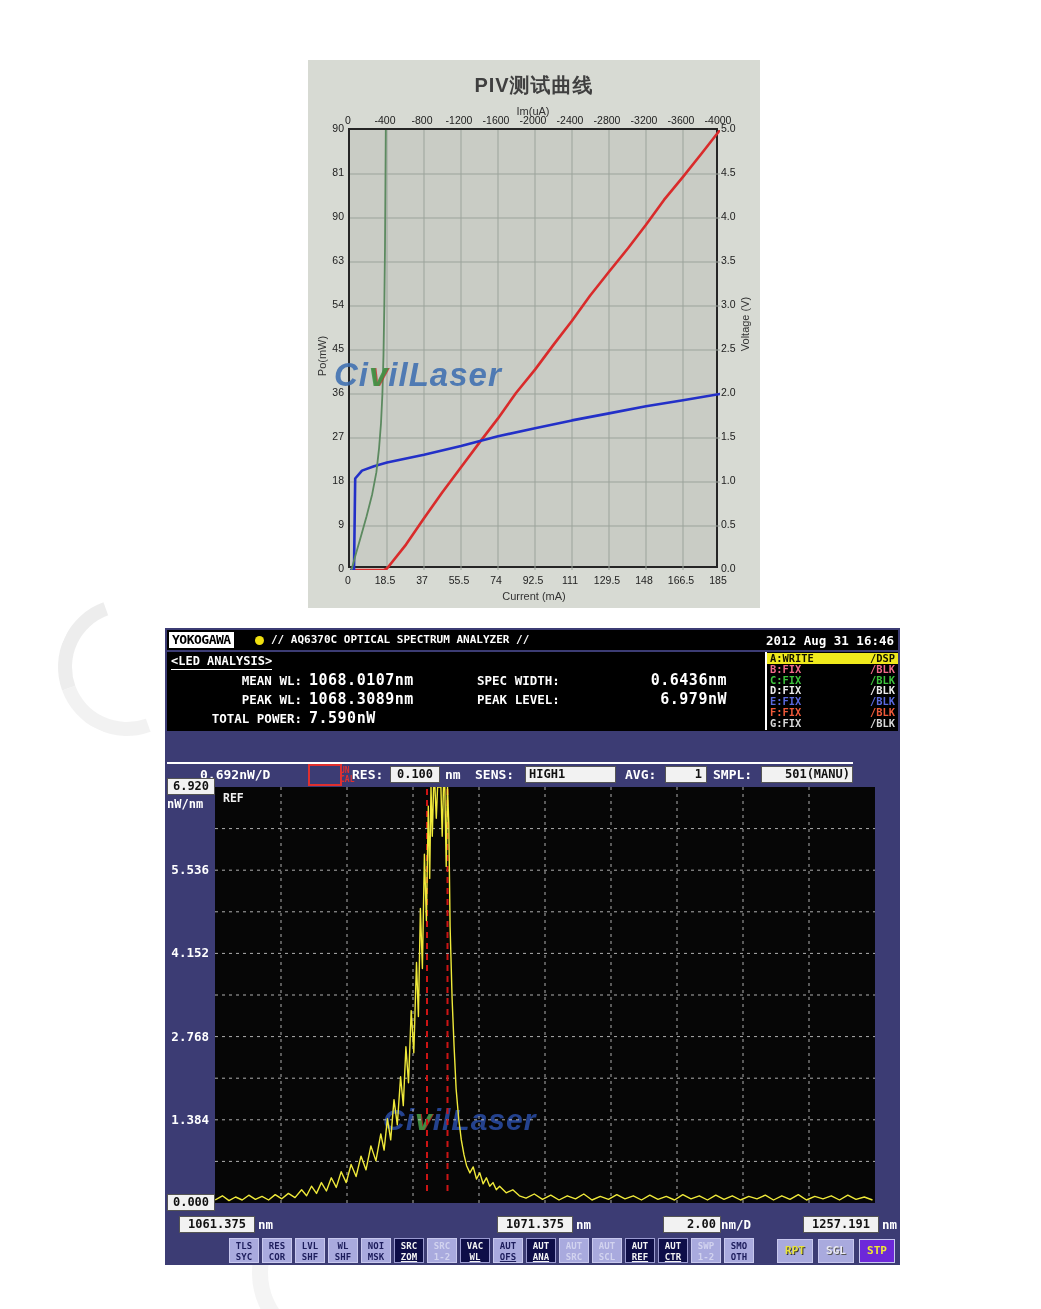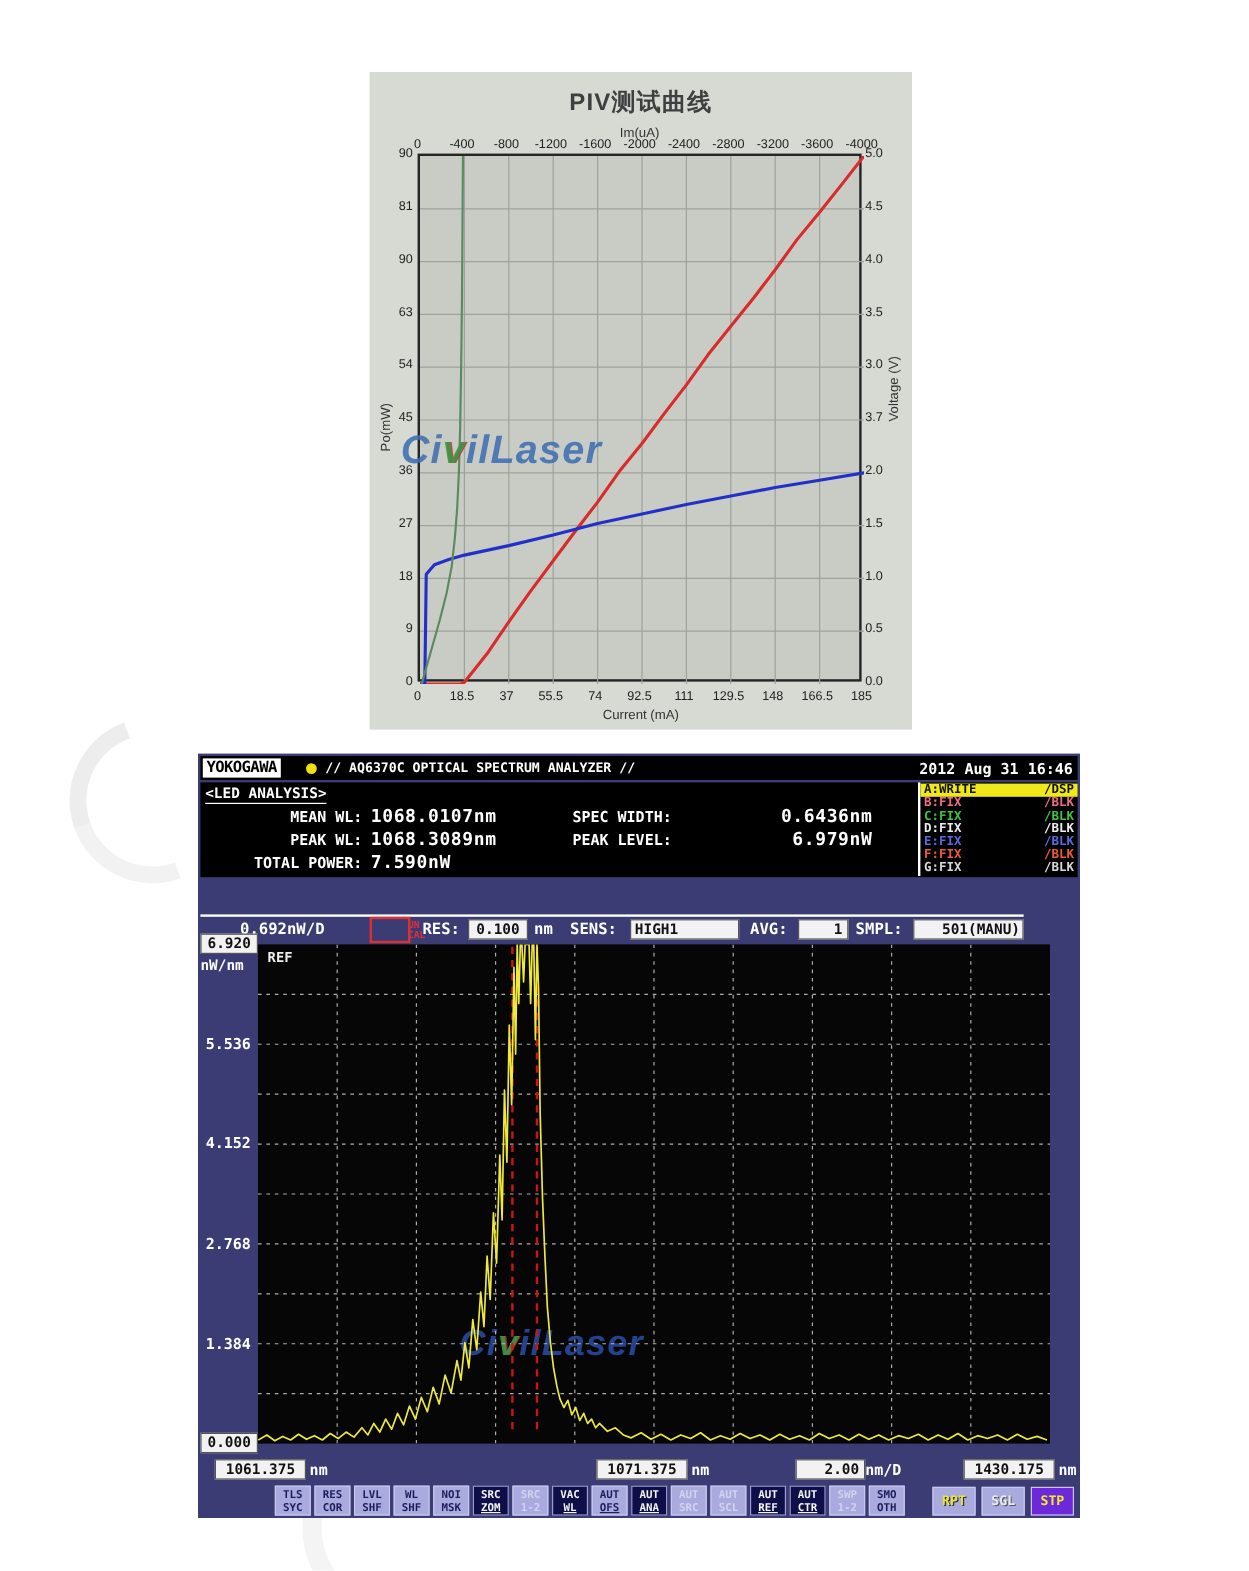--- a/index.html
+++ b/index.html
@@ -109,21 +109,21 @@
         <div class="tick" style="position: absolute; left: 2px; top: 414px; width: 34px; text-align: right;">18</div>
         <div class="tick" style="position: absolute; left: 2px; top: 458px; width: 34px; text-align: right;">9</div>
         <div class="tick" style="position: absolute; left: 2px; top: 502px; width: 34px; text-align: right;">0</div>
       </div>
     <div id="piv-rightticks">
         <div class="tick" style="position: absolute; left: 413px; top: 62px; width: 34px;">5.0</div>
         <div class="tick" style="position: absolute; left: 413px; top: 106px; width: 34px;">4.5</div>
         <div class="tick" style="position: absolute; left: 413px; top: 150px; width: 34px;">4.0</div>
         <div class="tick" style="position: absolute; left: 413px; top: 194px; width: 34px;">3.5</div>
         <div class="tick" style="position: absolute; left: 413px; top: 238px; width: 34px;">3.0</div>
-        <div class="tick" style="position: absolute; left: 413px; top: 282px; width: 34px;">3.7</div>
+        <div class="tick" style="position: absolute; left: 413px; top: 282px; width: 34px;">2.5</div>
         <div class="tick" style="position: absolute; left: 413px; top: 326px; width: 34px;">2.0</div>
         <div class="tick" style="position: absolute; left: 413px; top: 370px; width: 34px;">1.5</div>
         <div class="tick" style="position: absolute; left: 413px; top: 414px; width: 34px;">1.0</div>
         <div class="tick" style="position: absolute; left: 413px; top: 458px; width: 34px;">0.5</div>
         <div class="tick" style="position: absolute; left: 413px; top: 502px; width: 34px;">0.0</div>
       </div>
     <div id="piv-bottomticks">
         <div class="tick" style="position: absolute; left: 18px; top: 514px; width: 44px; text-align: center;">0</div>
         <div class="tick" style="position: absolute; left: 55px; top: 514px; width: 44px; text-align: center;">18.5</div>
         <div class="tick" style="position: absolute; left: 92px; top: 514px; width: 44px; text-align: center;">37</div>
@@ -274,21 +274,21 @@
         <div class="ylab" style="position: absolute; top: 483.8px;">1.384</div>
       </div>
     <div class="abs box" style="left:2px;top:566px;width:46px;">0.000</div>
 
     <div class="abs box" style="left:14px;top:588px;width:74px;">1061.375</div>
     <span class="abs xunit" style="left:93px;top:589px;">nm</span>
     <div class="abs box" style="left:332px;top:588px;width:74px;">1071.375</div>
     <span class="abs xunit" style="left:411px;top:589px;">nm</span>
     <div class="abs box" style="left:498px;top:588px;width:52px;text-align:right;padding-right:4px;">2.00</div>
     <span class="abs xunit" style="left:556px;top:589px;">nm/D</span>
-    <div class="abs box" style="left:638px;top:588px;width:74px;">1430.175</div>
+    <div class="abs box" style="left:638px;top:588px;width:74px;">1257.191</div>
     <span class="abs xunit" style="left:717px;top:589px;">nm</span>
 
     <div id="softkeys">
         <div class="sk light" style="left: 64px; top: 610px;">
           <div>TLS</div>
           <div>SYC</div>
         </div>
         <div class="sk light" style="left: 97px; top: 610px;">
           <div>RES</div>
           <div>COR</div>

